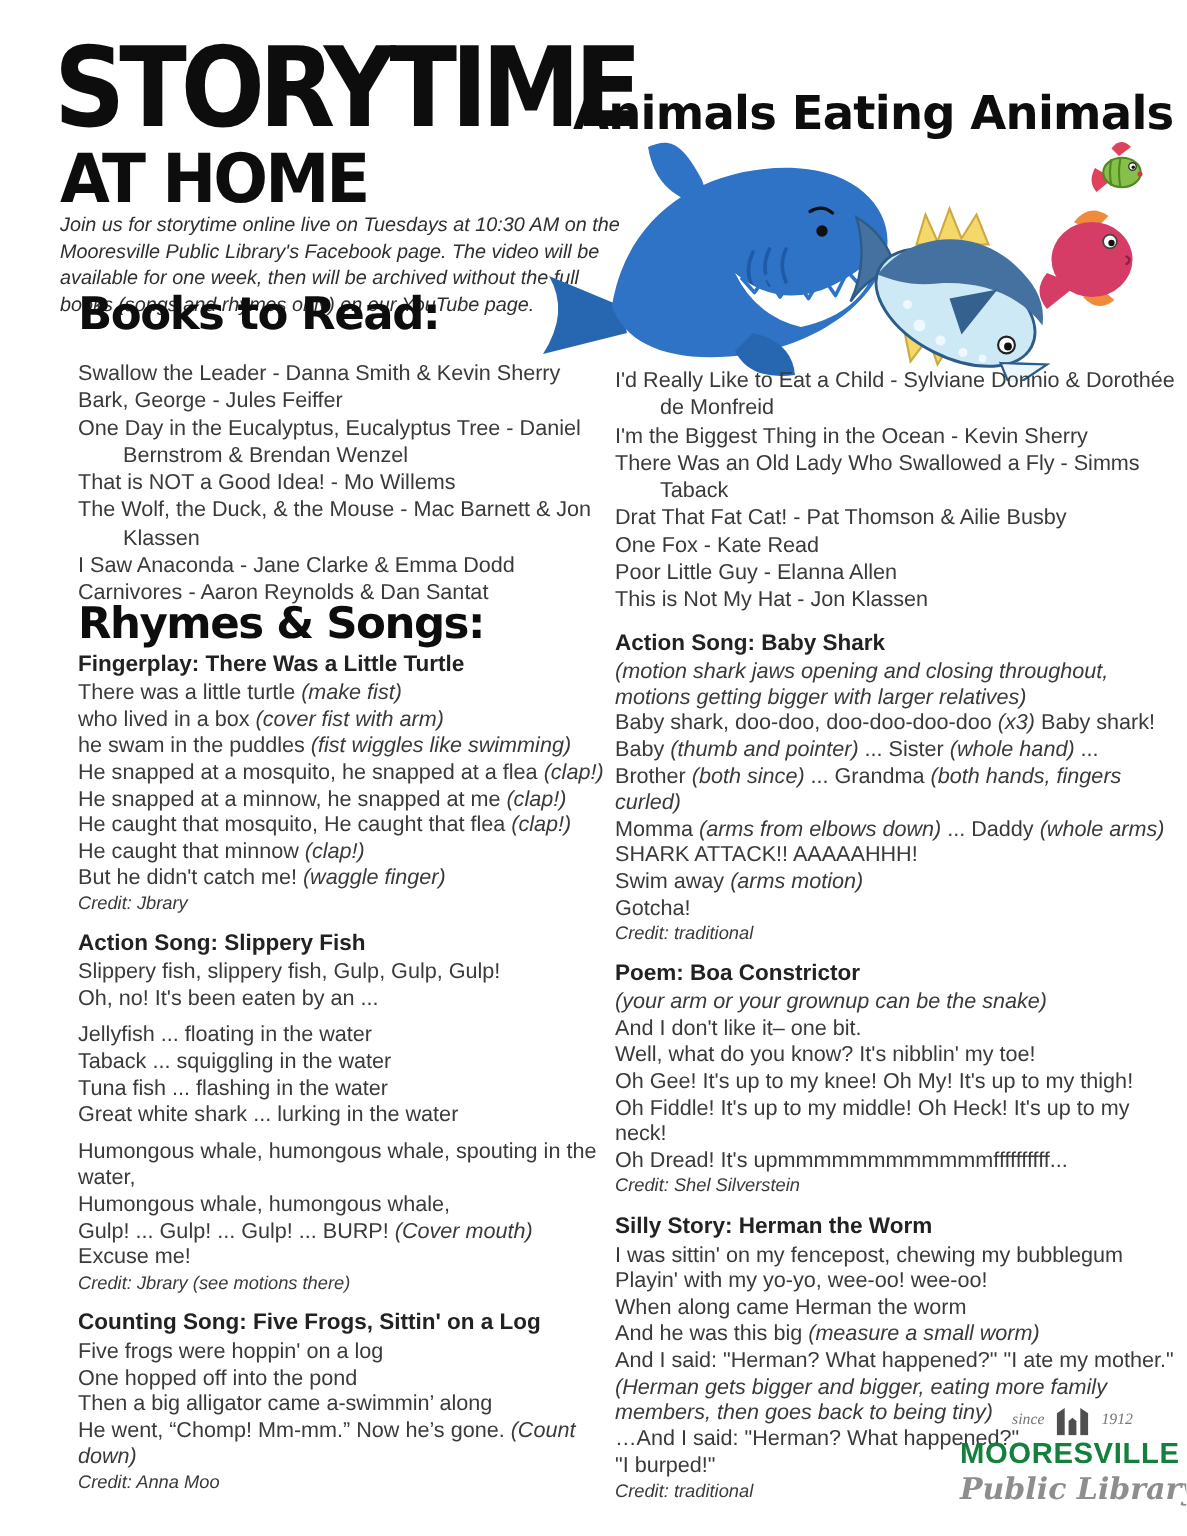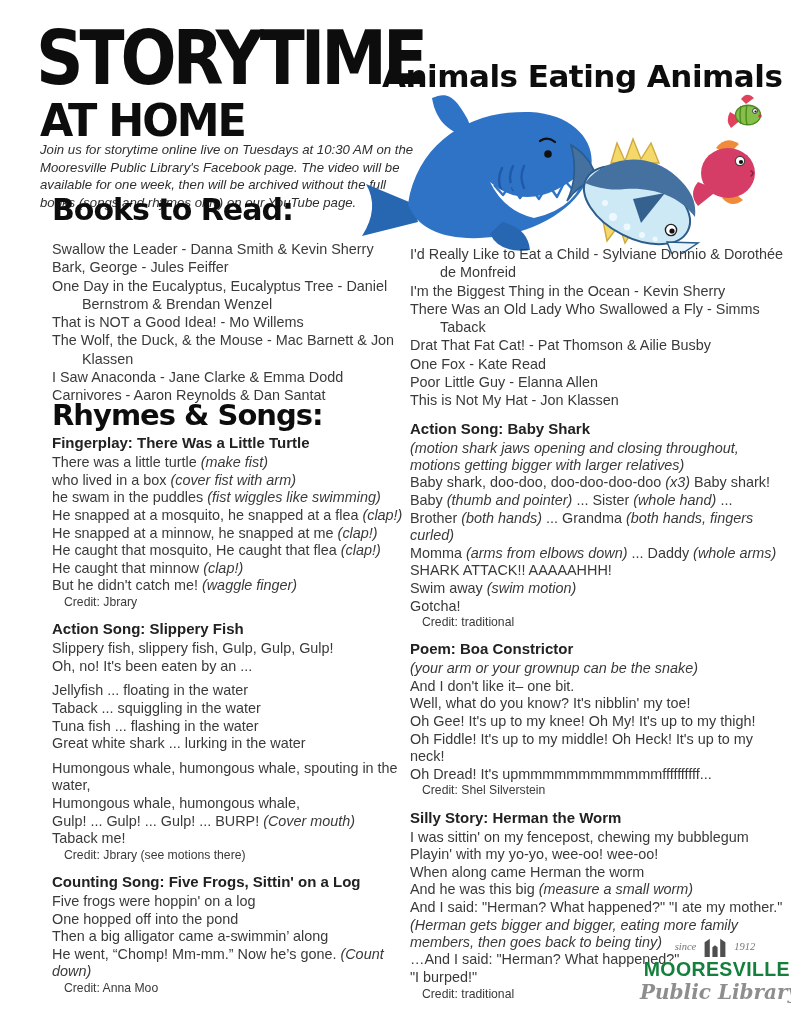--- a/index.html
+++ b/index.html
@@ -21,26 +21,26 @@
   .col-left{left:52px;top:240px;width:352px;}
   .col-right{left:410px;top:245px;width:374px;}
   ul.books{list-style:none;margin:0 0 2px 0;padding:0;}
   li.book{padding-left:30px;text-indent:-30px;margin:0;line-height:18.3px;}
   .bt{}
   .section{margin:0;}
   .sec-h{font-size:15px;font-weight:bold;color:#222;margin:9px 0 2px 0;line-height:19px;}
   p.line{margin:0;}
   .it{font-style:italic;}
   p.note{font-style:italic;line-height:17.4px;}
-  p.credit{font-size:12.2px;line-height:15.2px;margin-left:12px;}
+  p.credit{font-style:italic;font-size:12.2px;line-height:15.2px;}
   p.gap{margin-top:7px;}
   
   .fish-scene{position:absolute;left:350px;top:84px;width:440px;height:170px;}
   
-  .logo{position:absolute;left:640px;top:936px;width:150px;text-align:right;}
+  .logo{position:absolute;left:640px;top:936px;width:150px;text-align:left;}
   .since-row{display:flex;align-items:center;justify-content:center;gap:6px;
              font-family:"Liberation Serif",serif;font-style:italic;font-size:10.5px;color:#767676;}
   .logo-name{font-family:"Liberation Sans",sans-serif;font-weight:bold;font-size:19.5px;
              letter-spacing:.4px;color:#15803d;margin-top:1px;white-space:nowrap;}
   .logo-sub{font-family:"DejaVu Serif",serif;font-style:italic;font-weight:bold;
             font-size:20px;color:#8e8e8e;margin-top:-1px;white-space:nowrap;}
 </style>
 </head>
 <body>
 
@@ -135,21 +135,21 @@
           <h3 class="sec-h">Action Song: Slippery Fish</h3>
           <p class="line">Slippery fish, slippery fish, Gulp, Gulp, Gulp!</p>
           <p class="line">Oh, no! It's been eaten by an ...</p>
           <p class="line gap">Jellyfish ... floating in the water</p>
           <p class="line">Taback ... squiggling in the water</p>
           <p class="line">Tuna fish ... flashing in the water</p>
           <p class="line">Great white shark ... lurking in the water</p>
           <p class="line gap">Humongous whale, humongous whale, spouting in the water,</p>
           <p class="line">Humongous whale, humongous whale,</p>
           <p class="line">Gulp! ... Gulp! ... Gulp! ... BURP!  <span class="it">(Cover mouth)</span></p>
-          <p class="line">Taback me!</p>
+          <p class="line">Excuse me!</p>
           <p class="line credit">Credit: Jbrary (see motions there)</p>
         </div>
         <div class="section">
           <h3 class="sec-h">Counting Song: Five Frogs, Sittin' on a Log</h3>
           <p class="line">Five frogs were hoppin' on a log</p>
           <p class="line">One hopped off into the pond</p>
           <p class="line">Then a big alligator came a-swimmin’ along</p>
           <p class="line">He went, “Chomp! Mm-mm.” Now he’s gone. <span class="it">(Count down)</span></p>
           <p class="line credit">Credit: Anna Moo</p>
         </div>
@@ -165,24 +165,24 @@
         <li class="book"><span class="bt">One Fox</span> - <span>Kate Read</span></li>
         <li class="book"><span class="bt">Poor Little Guy</span> - <span>Elanna Allen</span></li>
         <li class="book"><span class="bt">This is Not My Hat</span> - <span>Jon Klassen</span></li>
       </ul>
     <div id="rhymes-right">
         <div class="section">
           <h3 class="sec-h">Action Song: Baby Shark</h3>
           <p class="line note">(motion shark jaws opening and closing throughout, motions getting bigger with larger relatives)</p>
           <p class="line">Baby shark, doo-doo, doo-doo-doo-doo  <span class="it">(x3)</span> Baby shark!</p>
           <p class="line">Baby <span class="it">(thumb and pointer)</span> ... Sister <span class="it">(whole hand)</span> ...</p>
-          <p class="line">Brother <span class="it">(both hands)</span> ... Grandma <span class="it">(both hands, fingers curled)</span></p>
+          <p class="line">Brother <span class="it">(both since)</span> ... Grandma <span class="it">(both hands, fingers curled)</span></p>
           <p class="line">Momma <span class="it">(arms from elbows down)</span> ... Daddy <span class="it">(whole arms)</span></p>
           <p class="line">SHARK ATTACK!!  AAAAAHHH!</p>
-          <p class="line">Swim away <span class="it">(swim motion)</span></p>
+          <p class="line">Swim away <span class="it">(arms motion)</span></p>
           <p class="line">Gotcha!</p>
           <p class="line credit">Credit: traditional</p>
         </div>
         <div class="section">
           <h3 class="sec-h">Poem: Boa Constrictor</h3>
           <p class="line note">(your arm or your grownup can be the snake)</p>
           <p class="line">And I don't like it– one bit.</p>
           <p class="line">Well, what do you know? It's nibblin' my toe!</p>
           <p class="line">Oh Gee! It's up to my knee! Oh My! It's up to my thigh!</p>
           <p class="line">Oh Fiddle! It's up to my middle! Oh Heck! It's up to my neck!</p>

